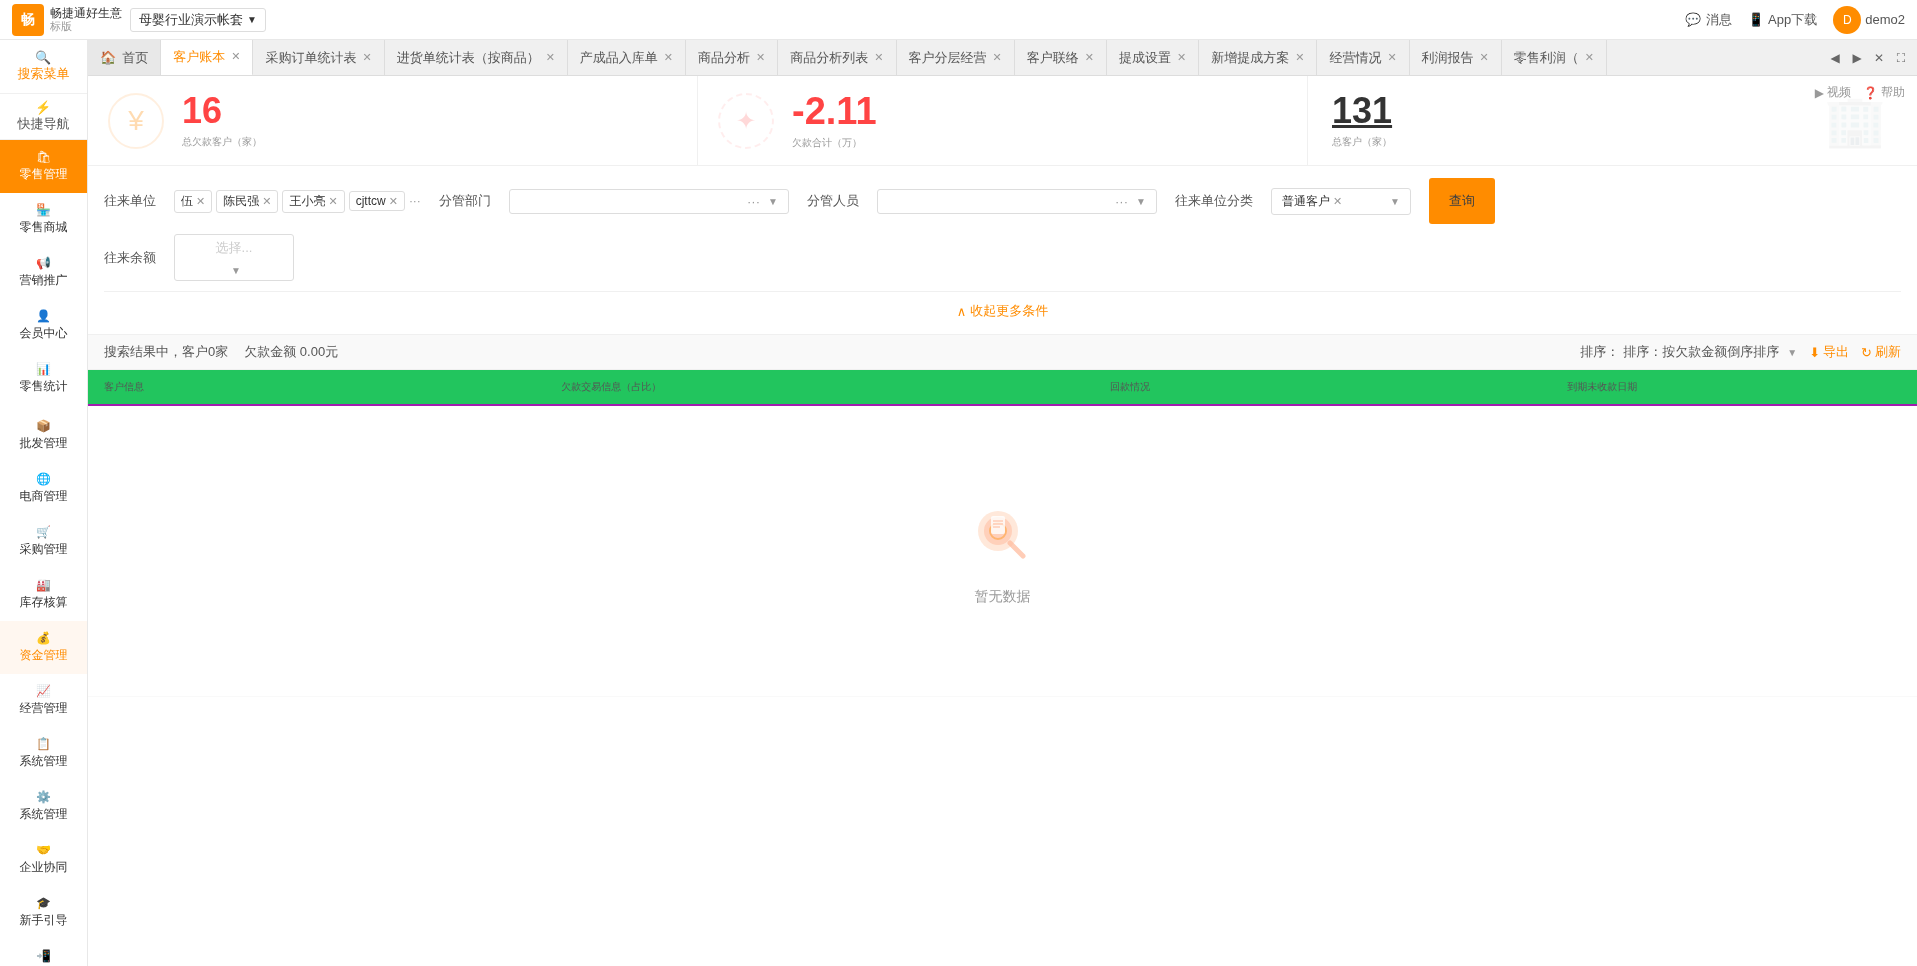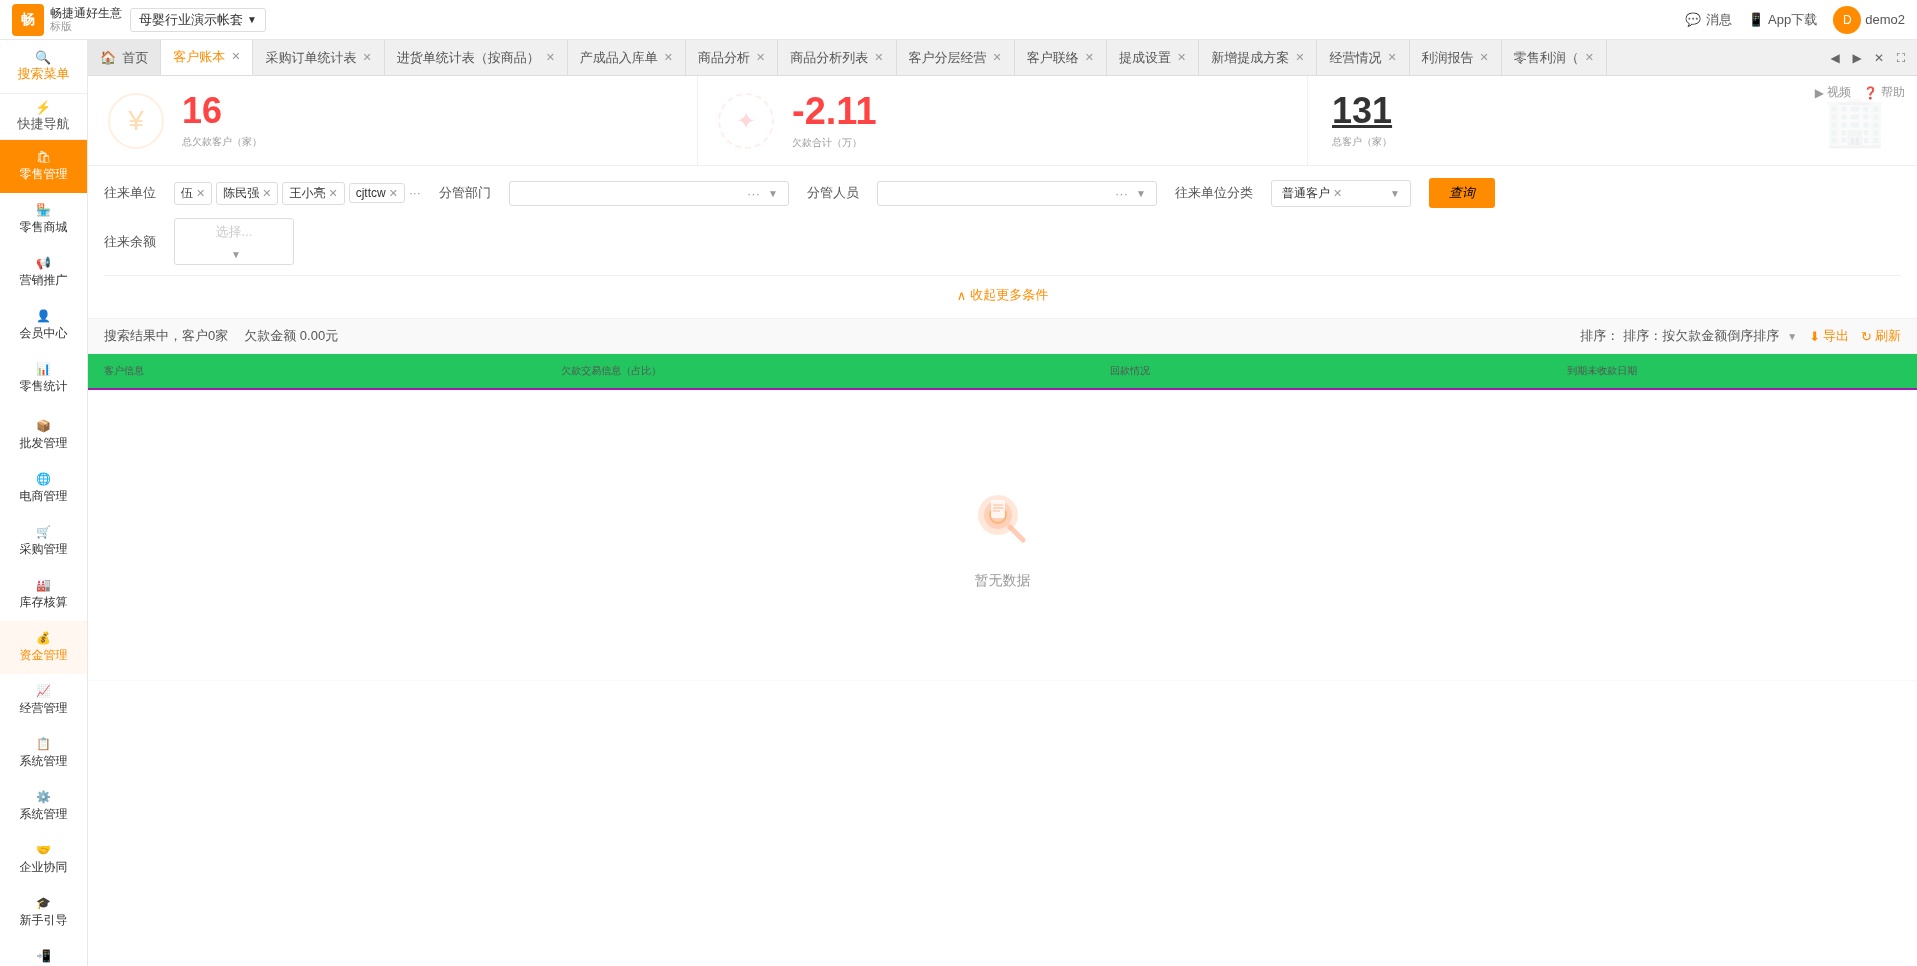--- a/index.html
+++ b/index.html
@@ -86,21 +86,21 @@
     .data-table { width: 100%; border-collapse: collapse; }
     .data-table th { padding: 10px 16px; text-align: left; font-size: 10px; color: #555; font-weight: normal; border-bottom: 2px solid #a21caf; background: #22c55e; }
     .data-table td { padding: 10px 16px; font-size: 13px; color: #333; border-bottom: 1px solid #f9f9f9; }
 
     
     .empty-state { display: flex; flex-direction: column; align-items: center; justify-content: center; padding: 80px 0; }
     .empty-icon { width: 80px; height: 80px; margin-bottom: 12px; }
     .empty-text { color: #999; font-size: 14px; }
 
     
-    .query-btn { background: #ff8c00; color: #000000; border: none; border-radius: 3px; padding: 6px 20px; font-size: 13px; cursor: pointer; white-space: nowrap; font-style: italic; }
+    .query-btn { background: #ff8c00; color: #404040; border: none; border-radius: 3px; padding: 14px 20px; font-size: 13px; cursor: pointer; white-space: nowrap; }
 
     .chevron { display: inline-block; color: #999; font-size: 10px; margin-left: 4px; }
   </style>
 </head>
 <body>
 
 <div class="top-header">
   <div class="top-header-left">
     <div class="logo-area">
       <div class="logo-icon">畅</div>

